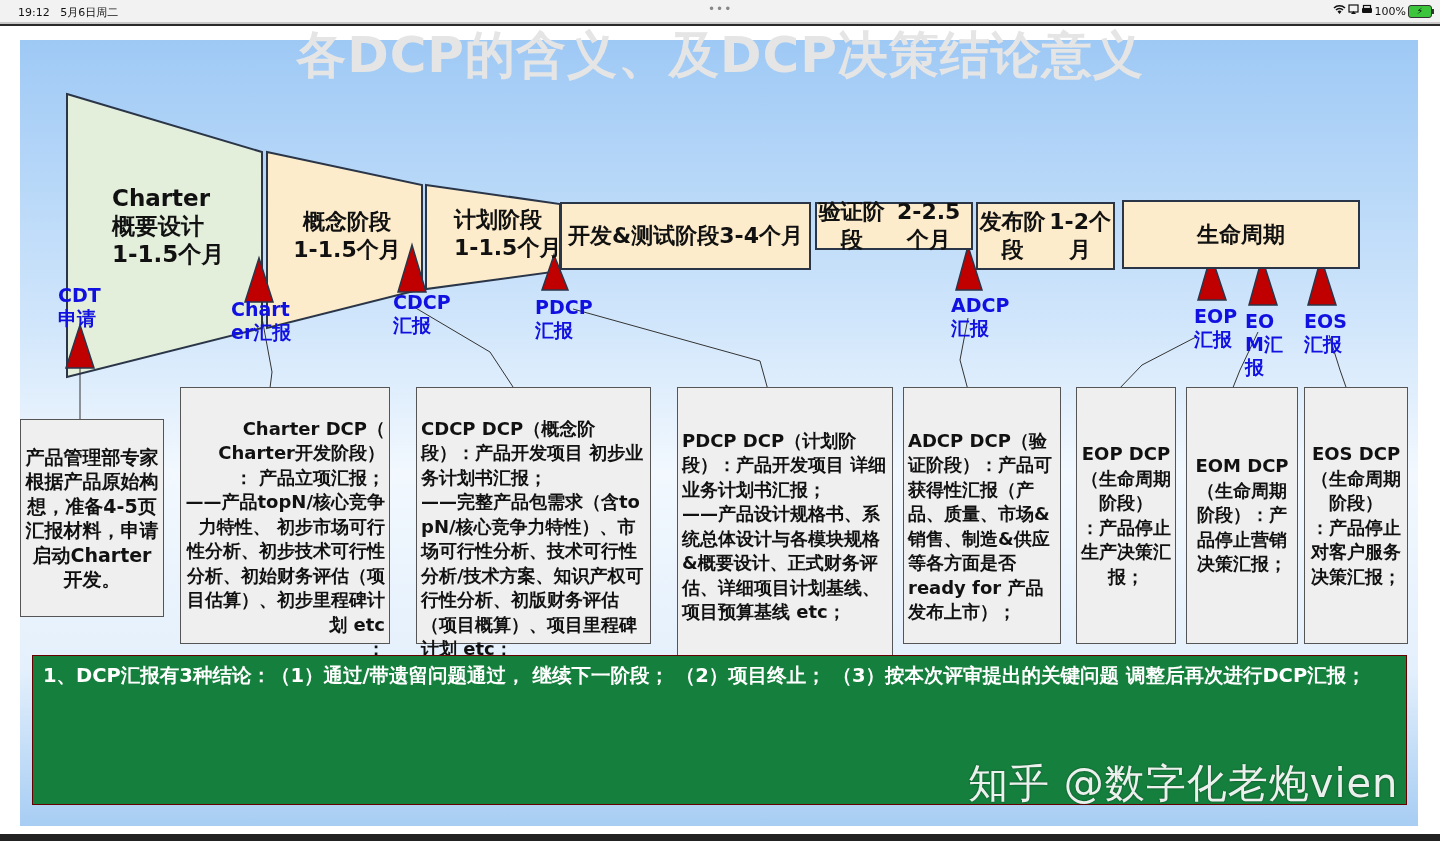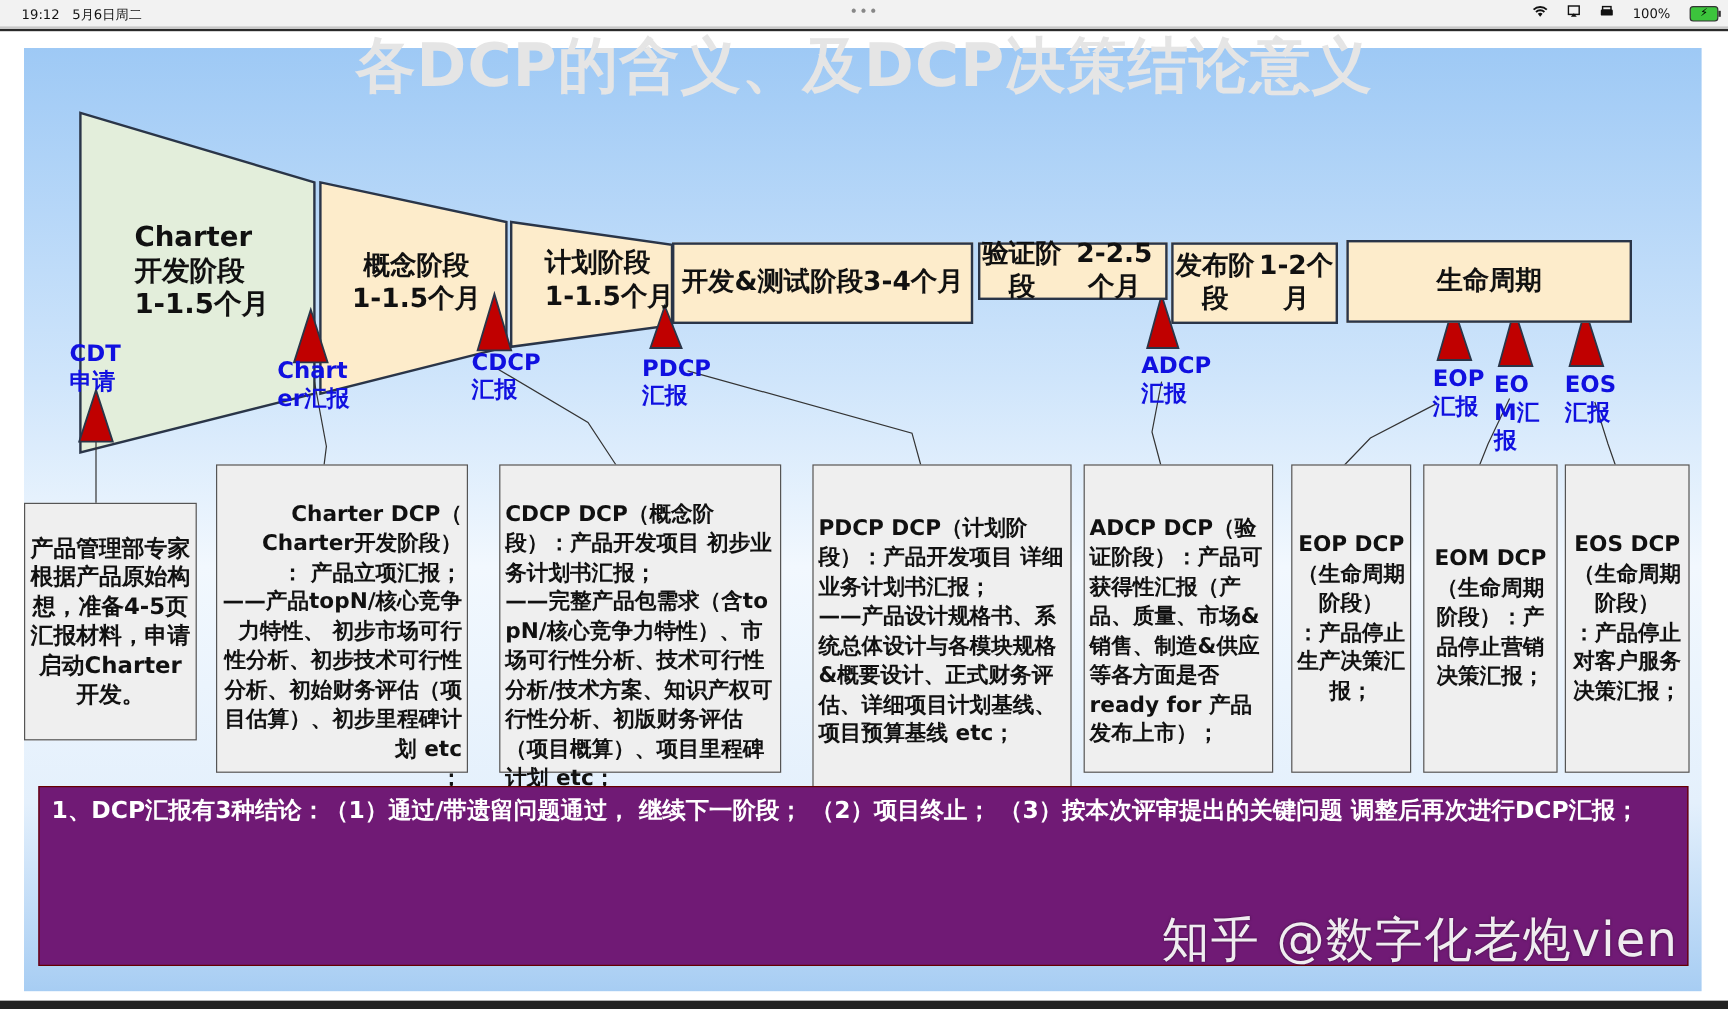--- a/index.html
+++ b/index.html
@@ -8,21 +8,21 @@
     background:#2a2a2a;
     font-family:"DejaVu Sans", "Liberation Sans", sans-serif;
   }
   .statusbar {
     position:absolute; left:0; top:0; width:1440px; height:22px;
     background:#f2f2f2; border-bottom:2px solid #c8c8c8;
     font-size:11px; color:#111;
   }
   .statusbar .time { position:absolute; left:18px; top:5px; }
   .statusbar .dots { position:absolute; left:708px; top:2px; font-size:12px; color:#888; letter-spacing:1px; }
-  .statusbar .right { position:absolute; right:8px; top:4px; display:flex; align-items:center; gap:16px; }
+  .statusbar .right { position:absolute; right:8px; top:4px; display:flex; align-items:center; gap:2px; }
   .battery { width:22px; height:11px; border:1px solid #333; border-radius:3px; background:#3cc43c; position:relative; font-size:9px; line-height:11px; text-align:center; color:#000; }
   .battery:after { content:""; position:absolute; right:-3px; top:3px; width:2px; height:5px; background:#333; }
   .page {
     position:absolute; left:0; top:26px; width:1440px; height:808px; background:#ffffff;
   }
   .slide {
     position:absolute; left:20px; top:14px; width:1398px; height:786px;
     background:linear-gradient(to bottom, #9ec9f5 0%, #cfe5fb 35%, #f2f8fe 55%, #e4f0fc 80%, #a7cdf3 100%);
   }
   .title {
@@ -43,21 +43,21 @@
     position:absolute; color:#1010e0; font-weight:bold; font-size:19px; line-height:23px;
   }
   .desc {
     position:absolute; background:#efefef; border:1px solid #555; box-sizing:border-box;
     font-weight:bold; color:#111; font-size:18px; line-height:24.5px; padding:4px 4px;
     white-space:pre-line; word-break:break-all;
   }
   .desc.centered { display:flex; align-items:center;text-align:center; }
   .conclusion {
     position:absolute; left:32px; top:655px; width:1375px; height:150px;
-    background:#701a75; color:#fff; font-weight:bold; font-size:19.5px; line-height:27px;
+    background:#15803d; color:#fff; font-weight:bold; font-size:19.5px; line-height:27px;
     padding:6px 10px; box-sizing:border-box; border:1px solid #600;
   }
   .conclusion p { margin:0; }
   .watermark {
     position:absolute; left:968px; top:756px; font-size:40px; color:rgba(255,255,255,0.92);
     font-weight:normal; letter-spacing:1px;
     text-shadow:0 0 2px rgba(0,0,0,0.5);
   }
   .bottom-bar { position:absolute; left:0; top:834px; width:1440px; height:7px; background:#222; }
 </style>
@@ -122,21 +122,21 @@
     <polygon points="1211,255 1198,300 1226,300"></polygon>
     <polygon points="1262,258 1249,305 1277,305"></polygon>
     <polygon points="1321,258 1308,305 1336,305"></polygon>
   </g>
 </svg>
 
 <div class="title">各DCP的含义、及DCP决策结论意义</div>
 
 <div class="stage-label" style="left:112px;top:184px;width:128px;text-align:left;font-size:23px;line-height:28px;">
   <div>Charter</div>
-  <div>开发阶段</div>
+  <div>概要设计</div>
   <div>1-1.5个月</div>
 </div>
 <div class="stage-label" style="left:282px;top:208px;width:130px;">
   <div>概念阶段</div>
   <div>1-1.5个月</div>
 </div>
 <div class="stage-label" style="left:436px;top:206px;width:130px;text-align:left;">
   <div style="padding-left:18px">计划阶段</div>
   <div style="padding-left:18px">1-1.5个月</div>
 </div>

